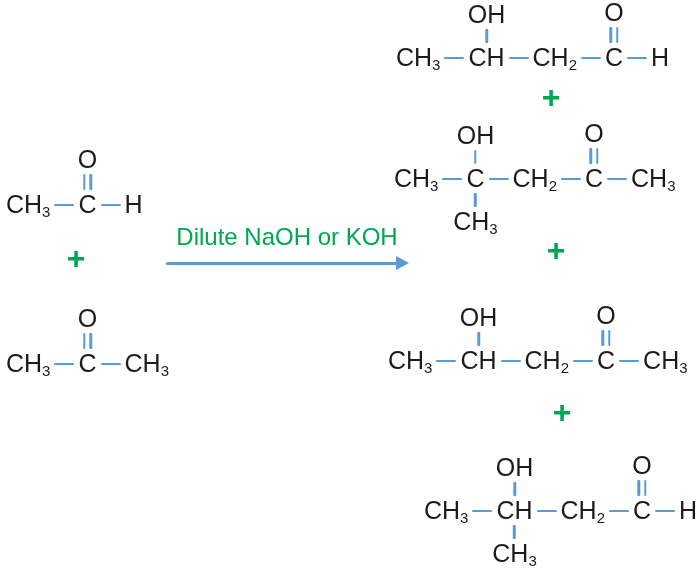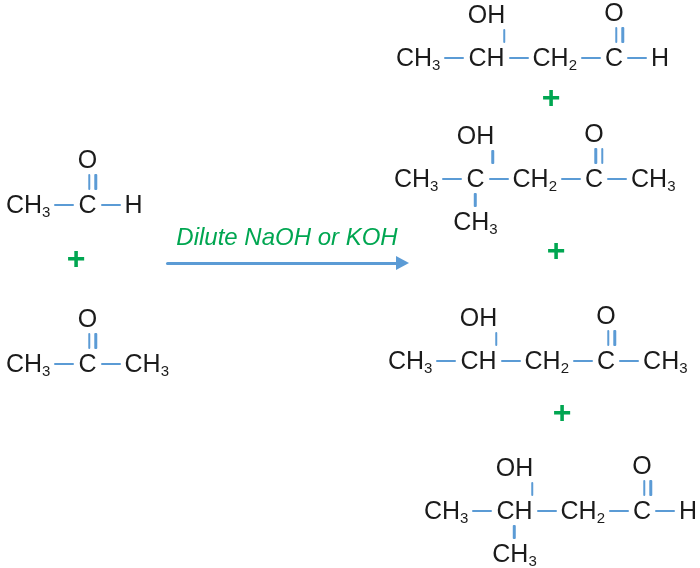--- a/index.html
+++ b/index.html
@@ -13,39 +13,39 @@
     font-family:"Liberation Sans",sans-serif;color:var(--ink);overflow:hidden;
   }
   .molecule{position:absolute;white-space:nowrap;}
   .mol-row{font-size:25px;line-height:1;white-space:nowrap;}
   .atom-cell{position:relative;display:inline-block;}
   .atom{display:inline-block;}
   .sub{font-size:15px;line-height:0;position:relative;bottom:-4px;vertical-align:baseline;}
   .hbond{display:inline-block;width:20px;height:2.5px;background:var(--bond);vertical-align:7px;margin:0 4px;border-radius:1px;}
   .top-sub{
     position:absolute;bottom:100%;left:50%;transform:translateX(-50%);
-    display:flex;flex-direction:column;align-items:flex-end;padding-bottom:2px;
+    display:flex;flex-direction:column;align-items:center;padding-bottom:2px;
   }
   .bottom-sub{
     position:absolute;top:100%;left:50%;transform:translateX(-50%);
     display:flex;flex-direction:column;align-items:center;padding-top:2px;
   }
   .sub-label{font-size:25px;line-height:1;padding-bottom:2px;}
   .bottom-sub .sub-label{padding-bottom:0;padding-top:2px;}
   .vpair{display:flex;gap:4px;}
   .vline{width:2.5px;background:var(--bond);border-radius:1px;}
   .vline.single{height:14px;}
   .vline.double{height:16px;}
   .plus{
     position:absolute;transform:translate(-50%,-50%);
     color:var(--green);font-size:32px;font-weight:700;line-height:1;
   }
   .arrow-label{
     position:absolute;left:163px;top:224px;width:248px;text-align:center;
-    font-size:24px;color:var(--green);line-height:1.1;font-style:italic;
+    font-size:24px;color:var(--green);line-height:1.1;
   }
   .arrow-line{position:absolute;left:166px;top:262px;width:232px;height:3px;background:var(--bond);border-radius:1.5px;}
   .arrow-head{
     position:absolute;left:396px;top:256px;width:0;height:0;
     border-left:13px solid var(--bond);border-top:7.5px solid transparent;border-bottom:7.5px solid transparent;
   }
   #reactant-1{left:6px;top:192px;}
   #reactant-2{left:6px;top:351px;}
   #product-1{left:396px;top:45px;}
   #product-2{left:394px;top:166px;}

